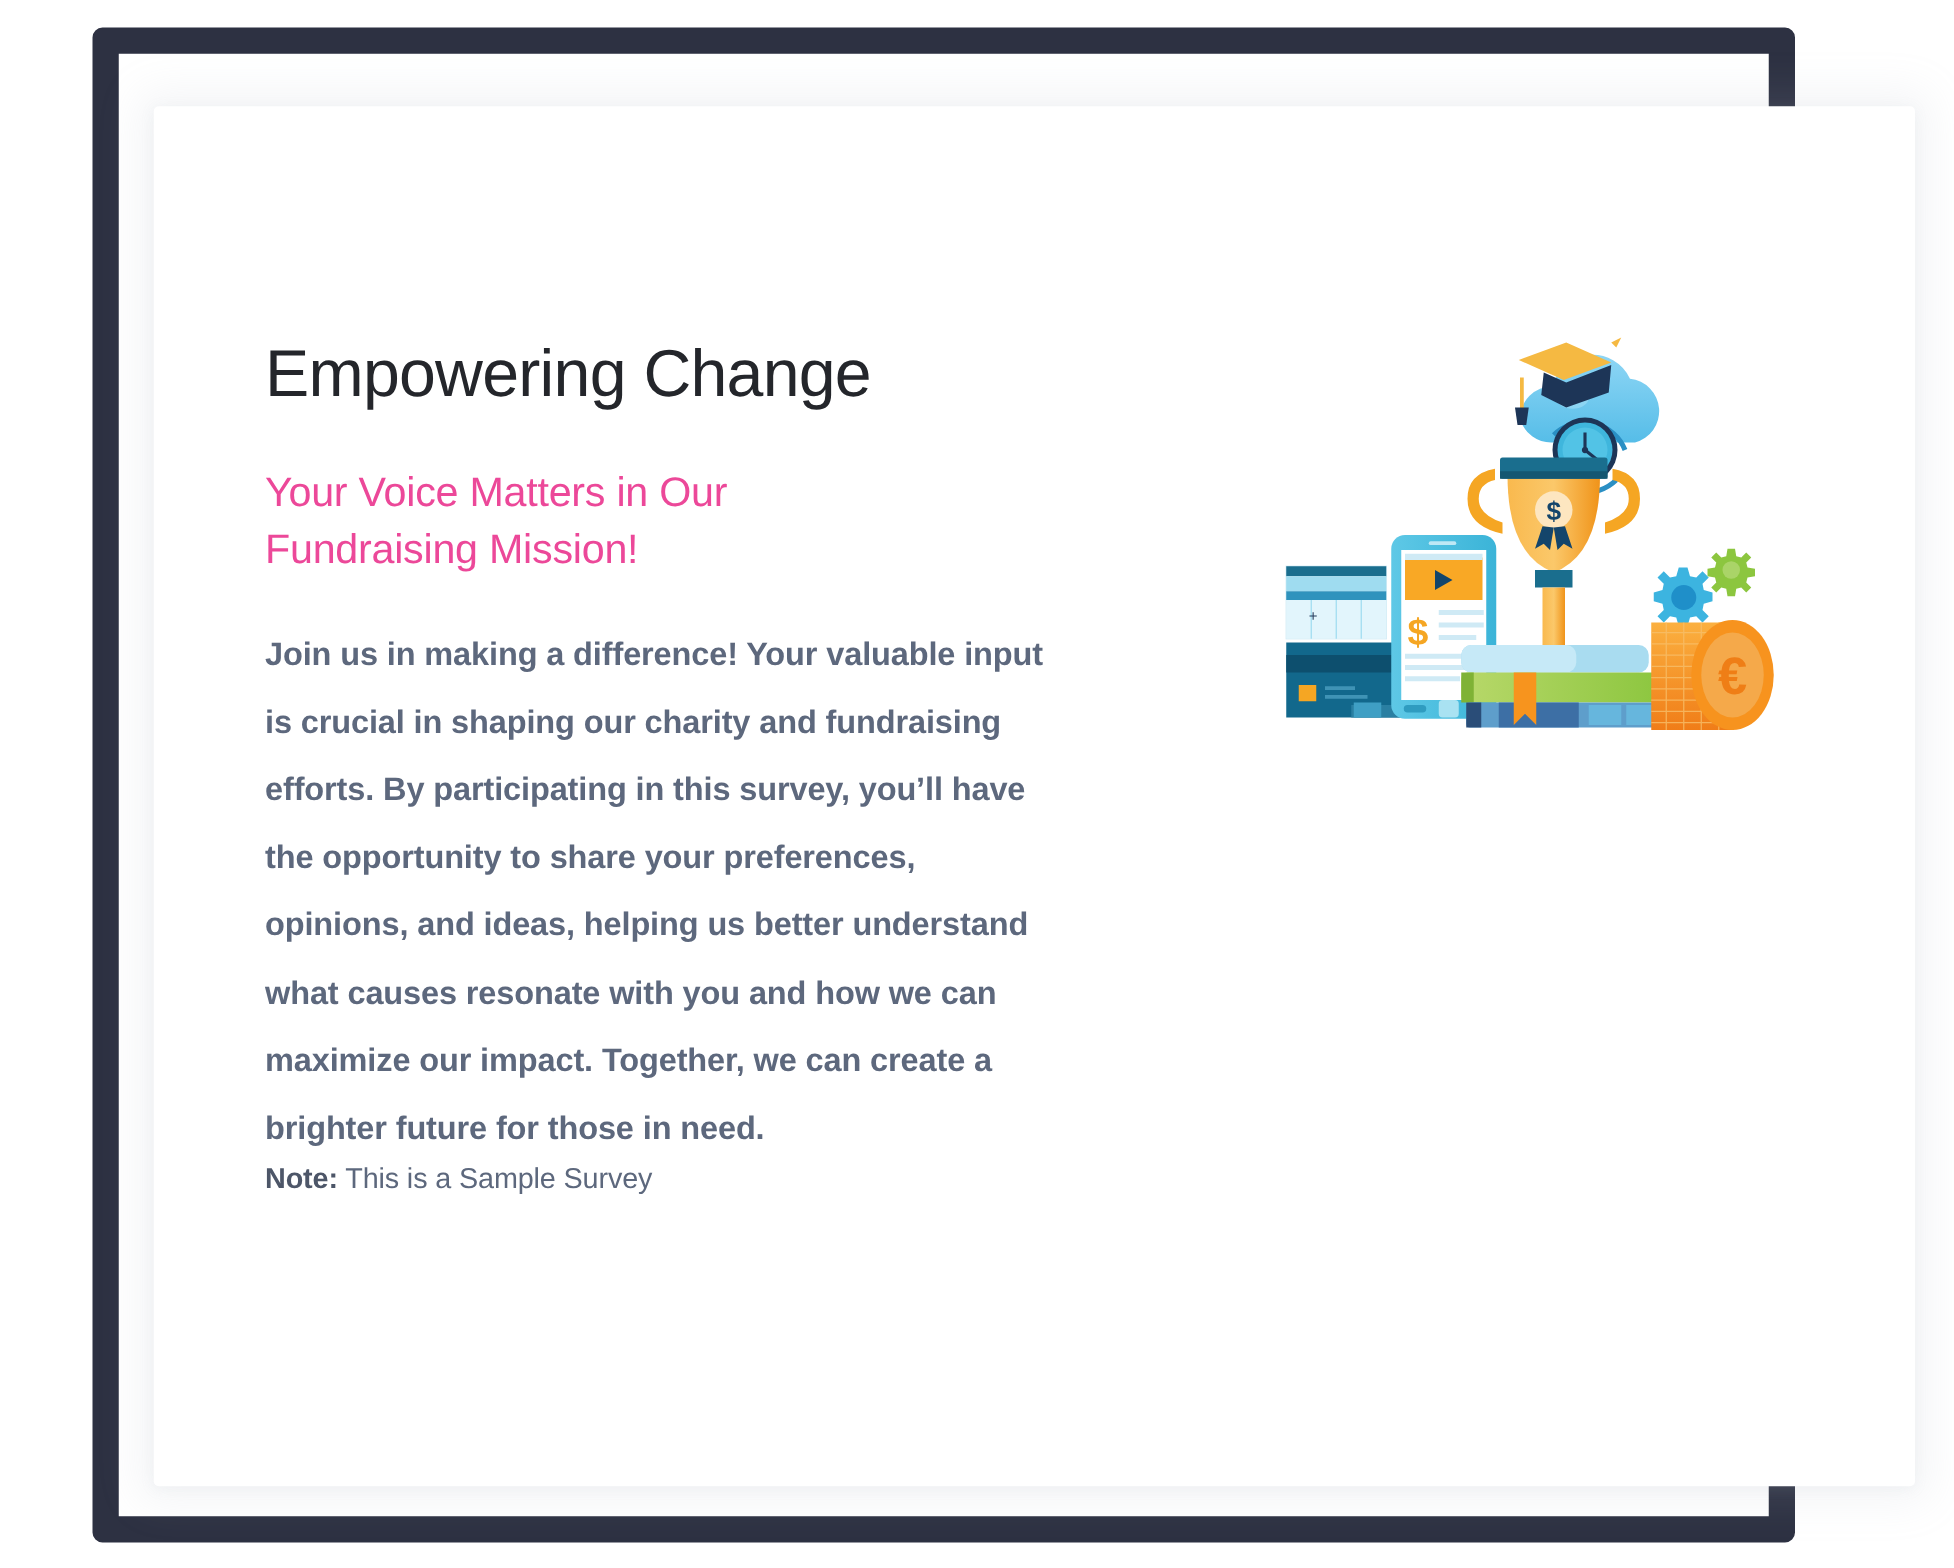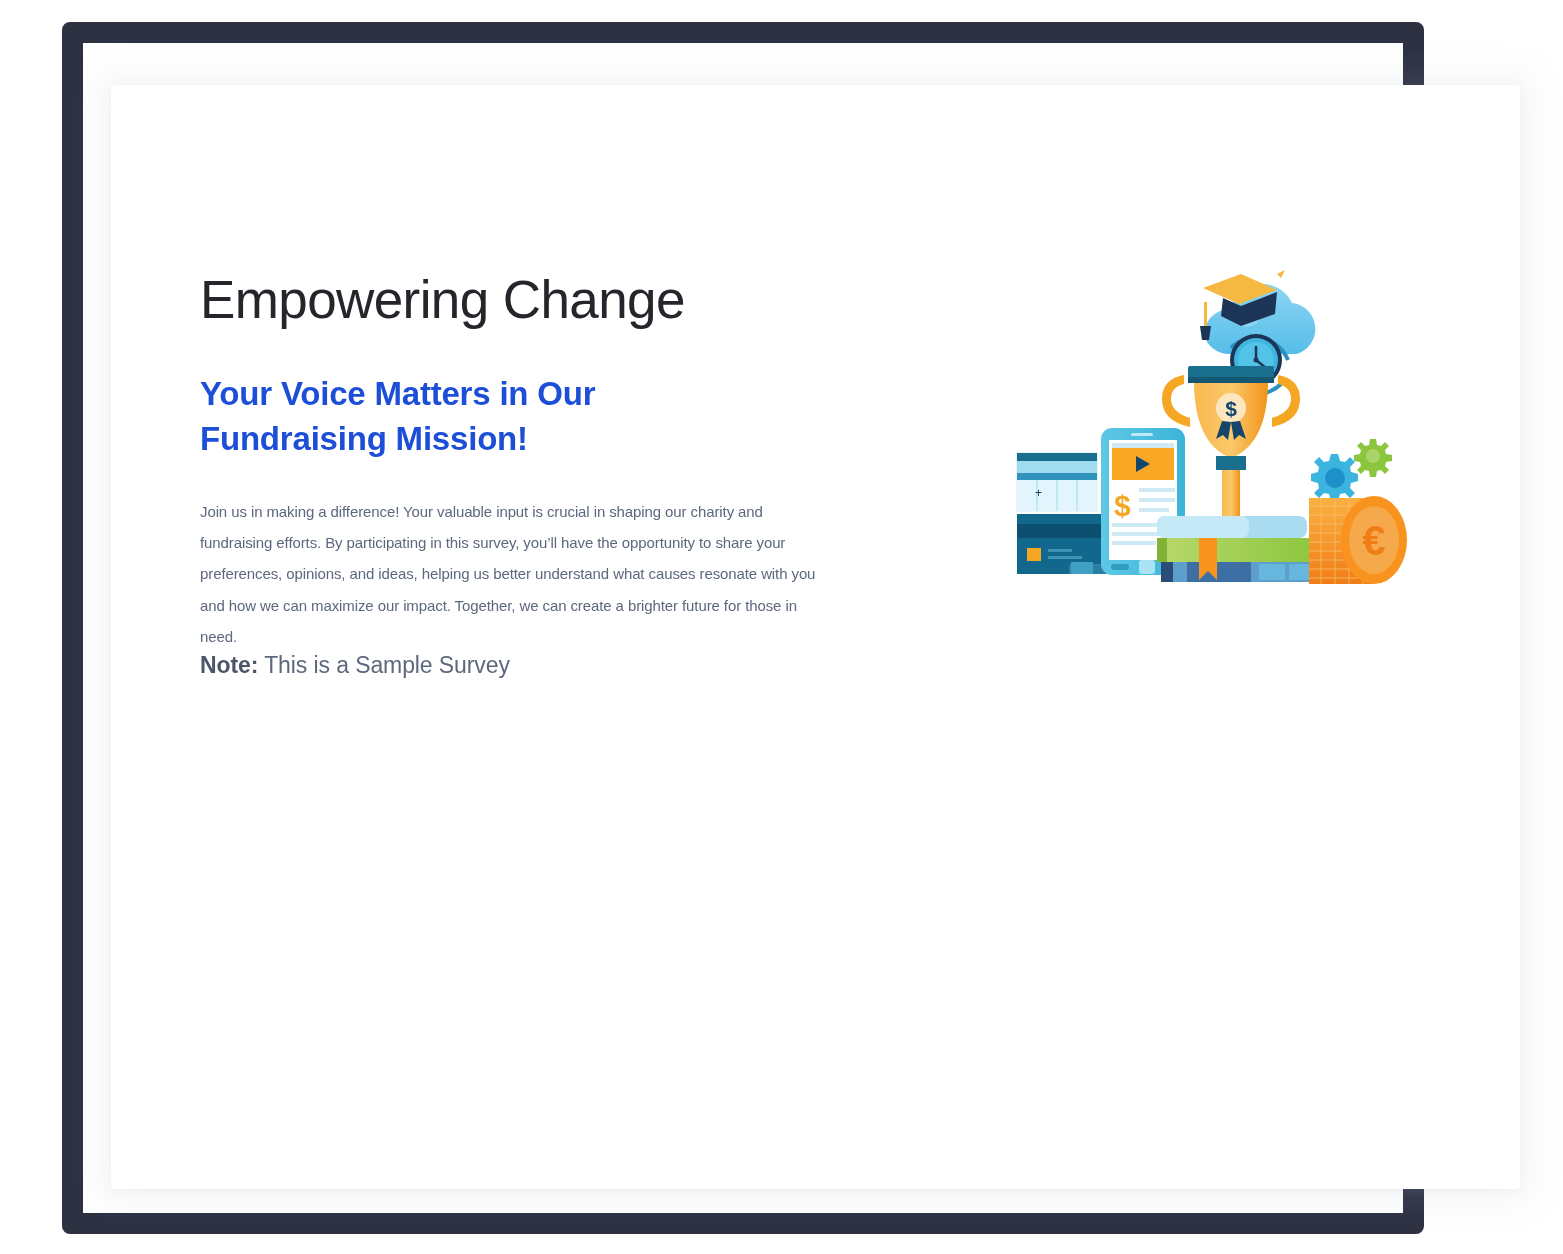--- a/index.html
+++ b/index.html
@@ -4,21 +4,21 @@
 <style>
   * { margin:0; padding:0; box-sizing:border-box; }
   html, body {
     width:1563px; height:1254px;
     background:#ffffff;
     font-family:"Liberation Sans", sans-serif;
     overflow:hidden;
   }
   #device-frame{
     position:absolute;
-    left:62px; top:22px;
+    left:74px; top:22px;
     width:1362px; height:1212px;
     border:21px solid #2d3142;
     border-radius:8px;
     background:#ffffff;
   }
   #card{
     position:absolute;
     left:28px; top:42px;
     width:1409px; height:1104px;
     background:#ffffff;
@@ -34,30 +34,30 @@
   #page-title{
     font-size:53px;
     font-weight:400;
     letter-spacing:-0.6px;
     color:#24262b;
     line-height:1.12;
   }
   #subtitle{
     margin-top:43px;
     font-size:33px;
-    font-weight:700;
+    font-weight:400;
     letter-spacing:-0.2px;
-    color:#1d4ed8;
+    color:#ec4899;
     line-height:1.36;
     max-width:470px;
   }
   #body-paragraph{
     margin-top:34px;
-    font-size:15px;
-    font-weight:400;
+    font-size:26px;
+    font-weight:700;
     color:#5d687d;
     line-height:2.08;
     max-width:630px;
     letter-spacing:-0.1px;
   }
   #note-line{
     font-size:23px;
     color:#5d687d;
     letter-spacing:-0.1px;
   }

